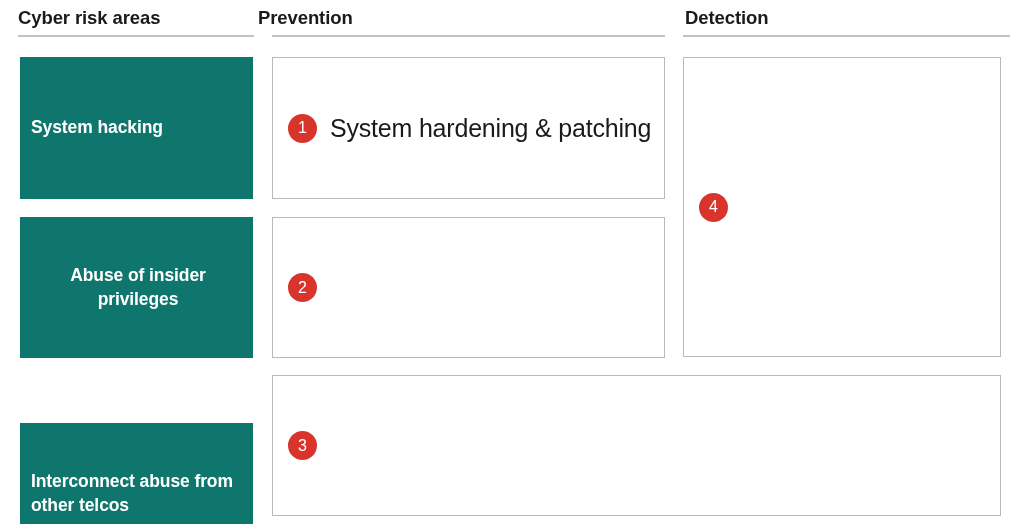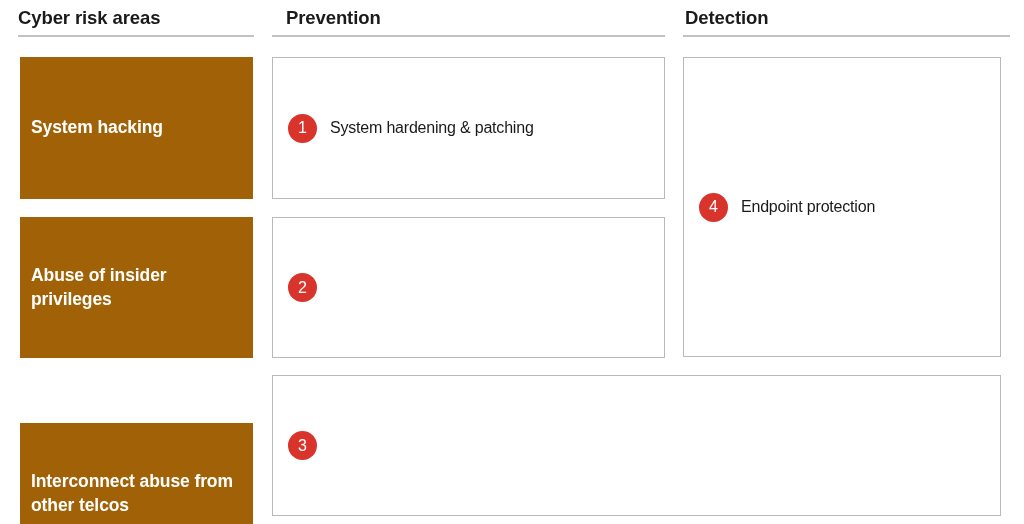--- a/index.html
+++ b/index.html
@@ -32,21 +32,21 @@
   }
   .header-rule {
     position: absolute;
     height: 2px;
     background: #c2c2c2;
   }
 
   
   .risk-box {
     position: absolute;
-    background: #a16207;
+    background: #0f766e;
     color: #ffffff;
     font-weight: bold;
     font-size: 17.5px;
     line-height: 1.33;
     letter-spacing: -0.1px;
     display: flex;
     align-items: center;
     box-sizing: border-box;
     padding-left: 11px;
     padding-right: 8px;
@@ -78,45 +78,45 @@
     color: #ffffff;
     font-size: 16px;
     font-weight: normal;
     display: flex;
     align-items: center;
     justify-content: center;
     line-height: 1;
   }
   .ctl-label {
     margin-left: 13px;
-    font-size: 16px;
+    font-size: 25px;
     color: #1a1a1a;
     letter-spacing: -0.2px;
     white-space: nowrap;
   }
 </style>
 </head>
 <body>
 
 <div class="canvas">
 
   <div class="col-header" style="left:18px; top:7px;">Cyber risk areas</div>
   <div class="header-rule" style="left:18px; top:35px; width:236px;"></div>
 
-  <div class="col-header" style="left:286px; top:7px;">Prevention</div>
+  <div class="col-header" style="left:258px; top:7px;">Prevention</div>
   <div class="header-rule" style="left:272px; top:35px; width:393px;"></div>
 
   <div class="col-header" style="left:685px; top:7px;text-align:right;">Detection</div>
   <div class="header-rule" style="left:683px; top:35px; width:327px;"></div>
 
   <div class="risk-box" style="left:20px; top:57px; width:233px; height:142px;">
     <span>System hacking</span>
   </div>
 
-  <div class="risk-box" style="left:20px; top:217px; width:233px; height:141px;">
+  <div class="risk-box" style="left:20px; top:217px; width:233px; height:141px;text-align:center;">
     <span>Abuse of insider privileges</span>
   </div>
 
   <div class="risk-box" style="left:20px; top:375px; width:233px; height:141px;margin-top:48px;">
     <span>Interconnect abuse from other telcos</span>
   </div>
 
   <div class="ctl-box" style="left:272px; top:57px; width:393px; height:142px;">
     <div class="ctl-inner" style="padding-left:15px;">
       <div class="num-badge">1</div>
@@ -132,17 +132,16 @@
 
   <div class="ctl-box" style="left:272px; top:375px; width:729px; height:141px;">
     <div class="ctl-inner" style="padding-left:15px;">
       <div class="num-badge">3</div>
     </div>
   </div>
 
   <div class="ctl-box" style="left:683px; top:57px; width:318px; height:300px;">
     <div class="ctl-inner" style="padding-left:15px;">
       <div class="num-badge">4</div>
-      <div class="ctl-label">Endpoint protection</div>
     </div>
   </div>
 
 </div>
 
 </body></html>

